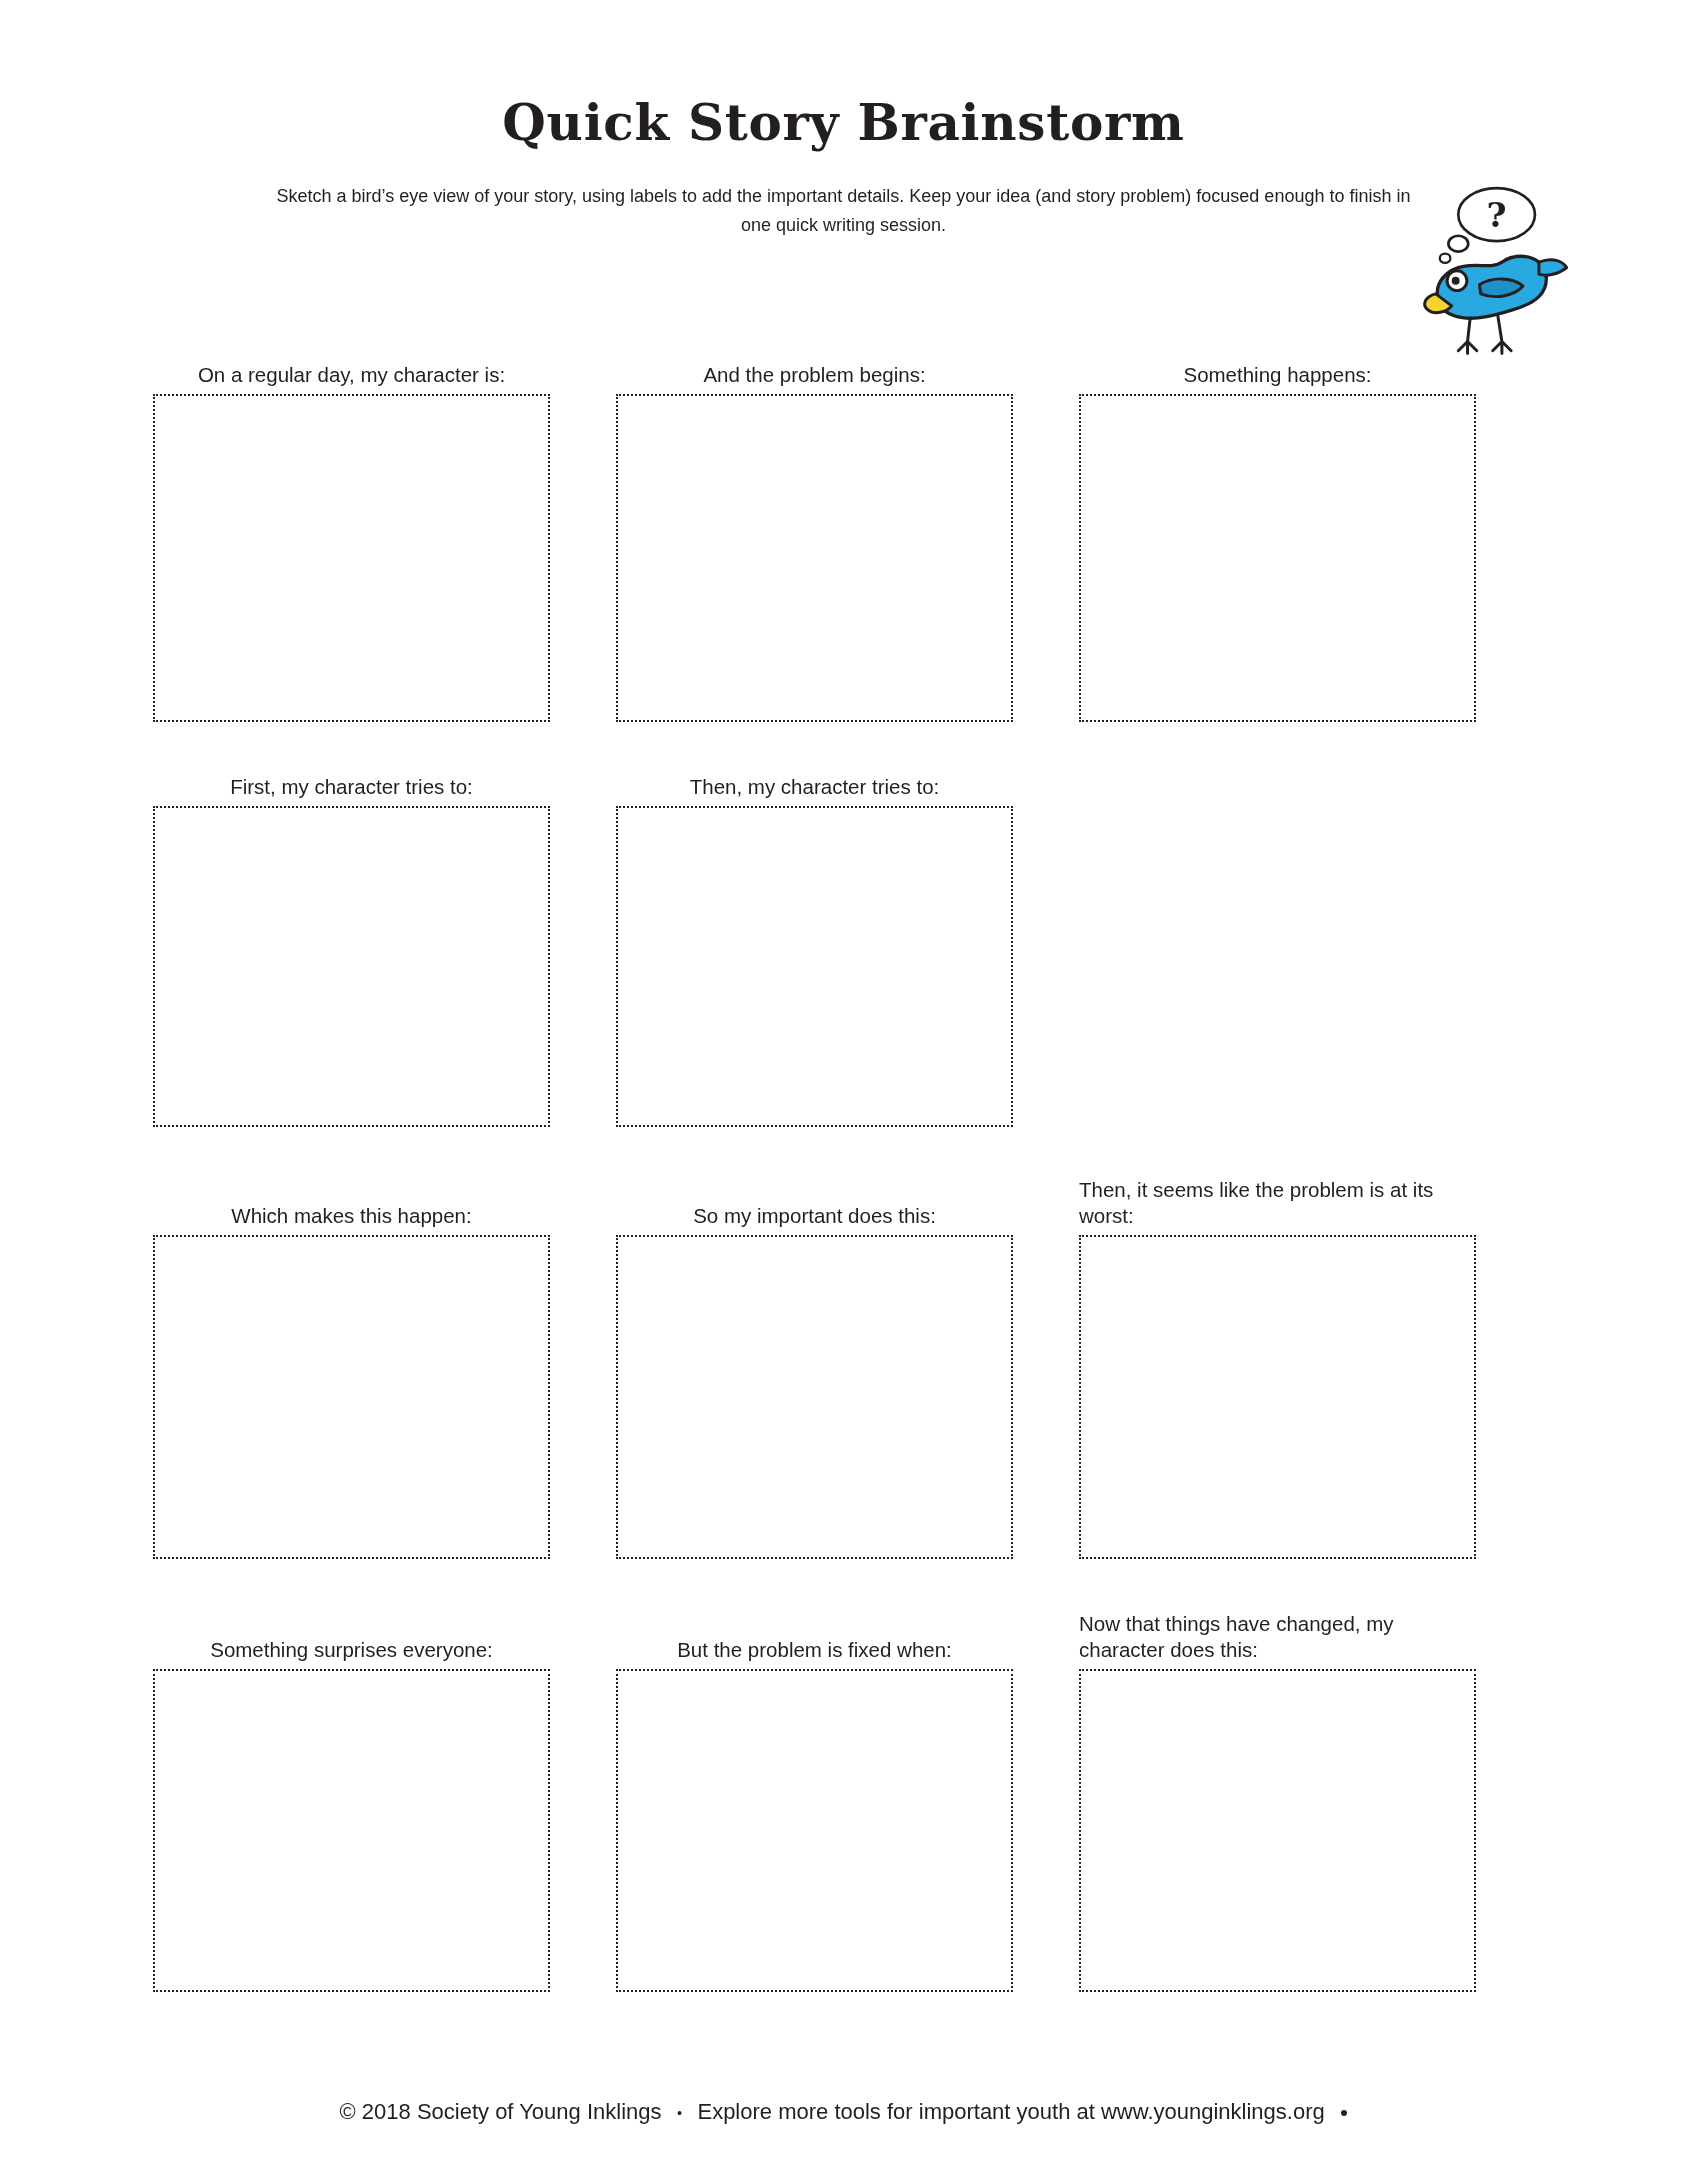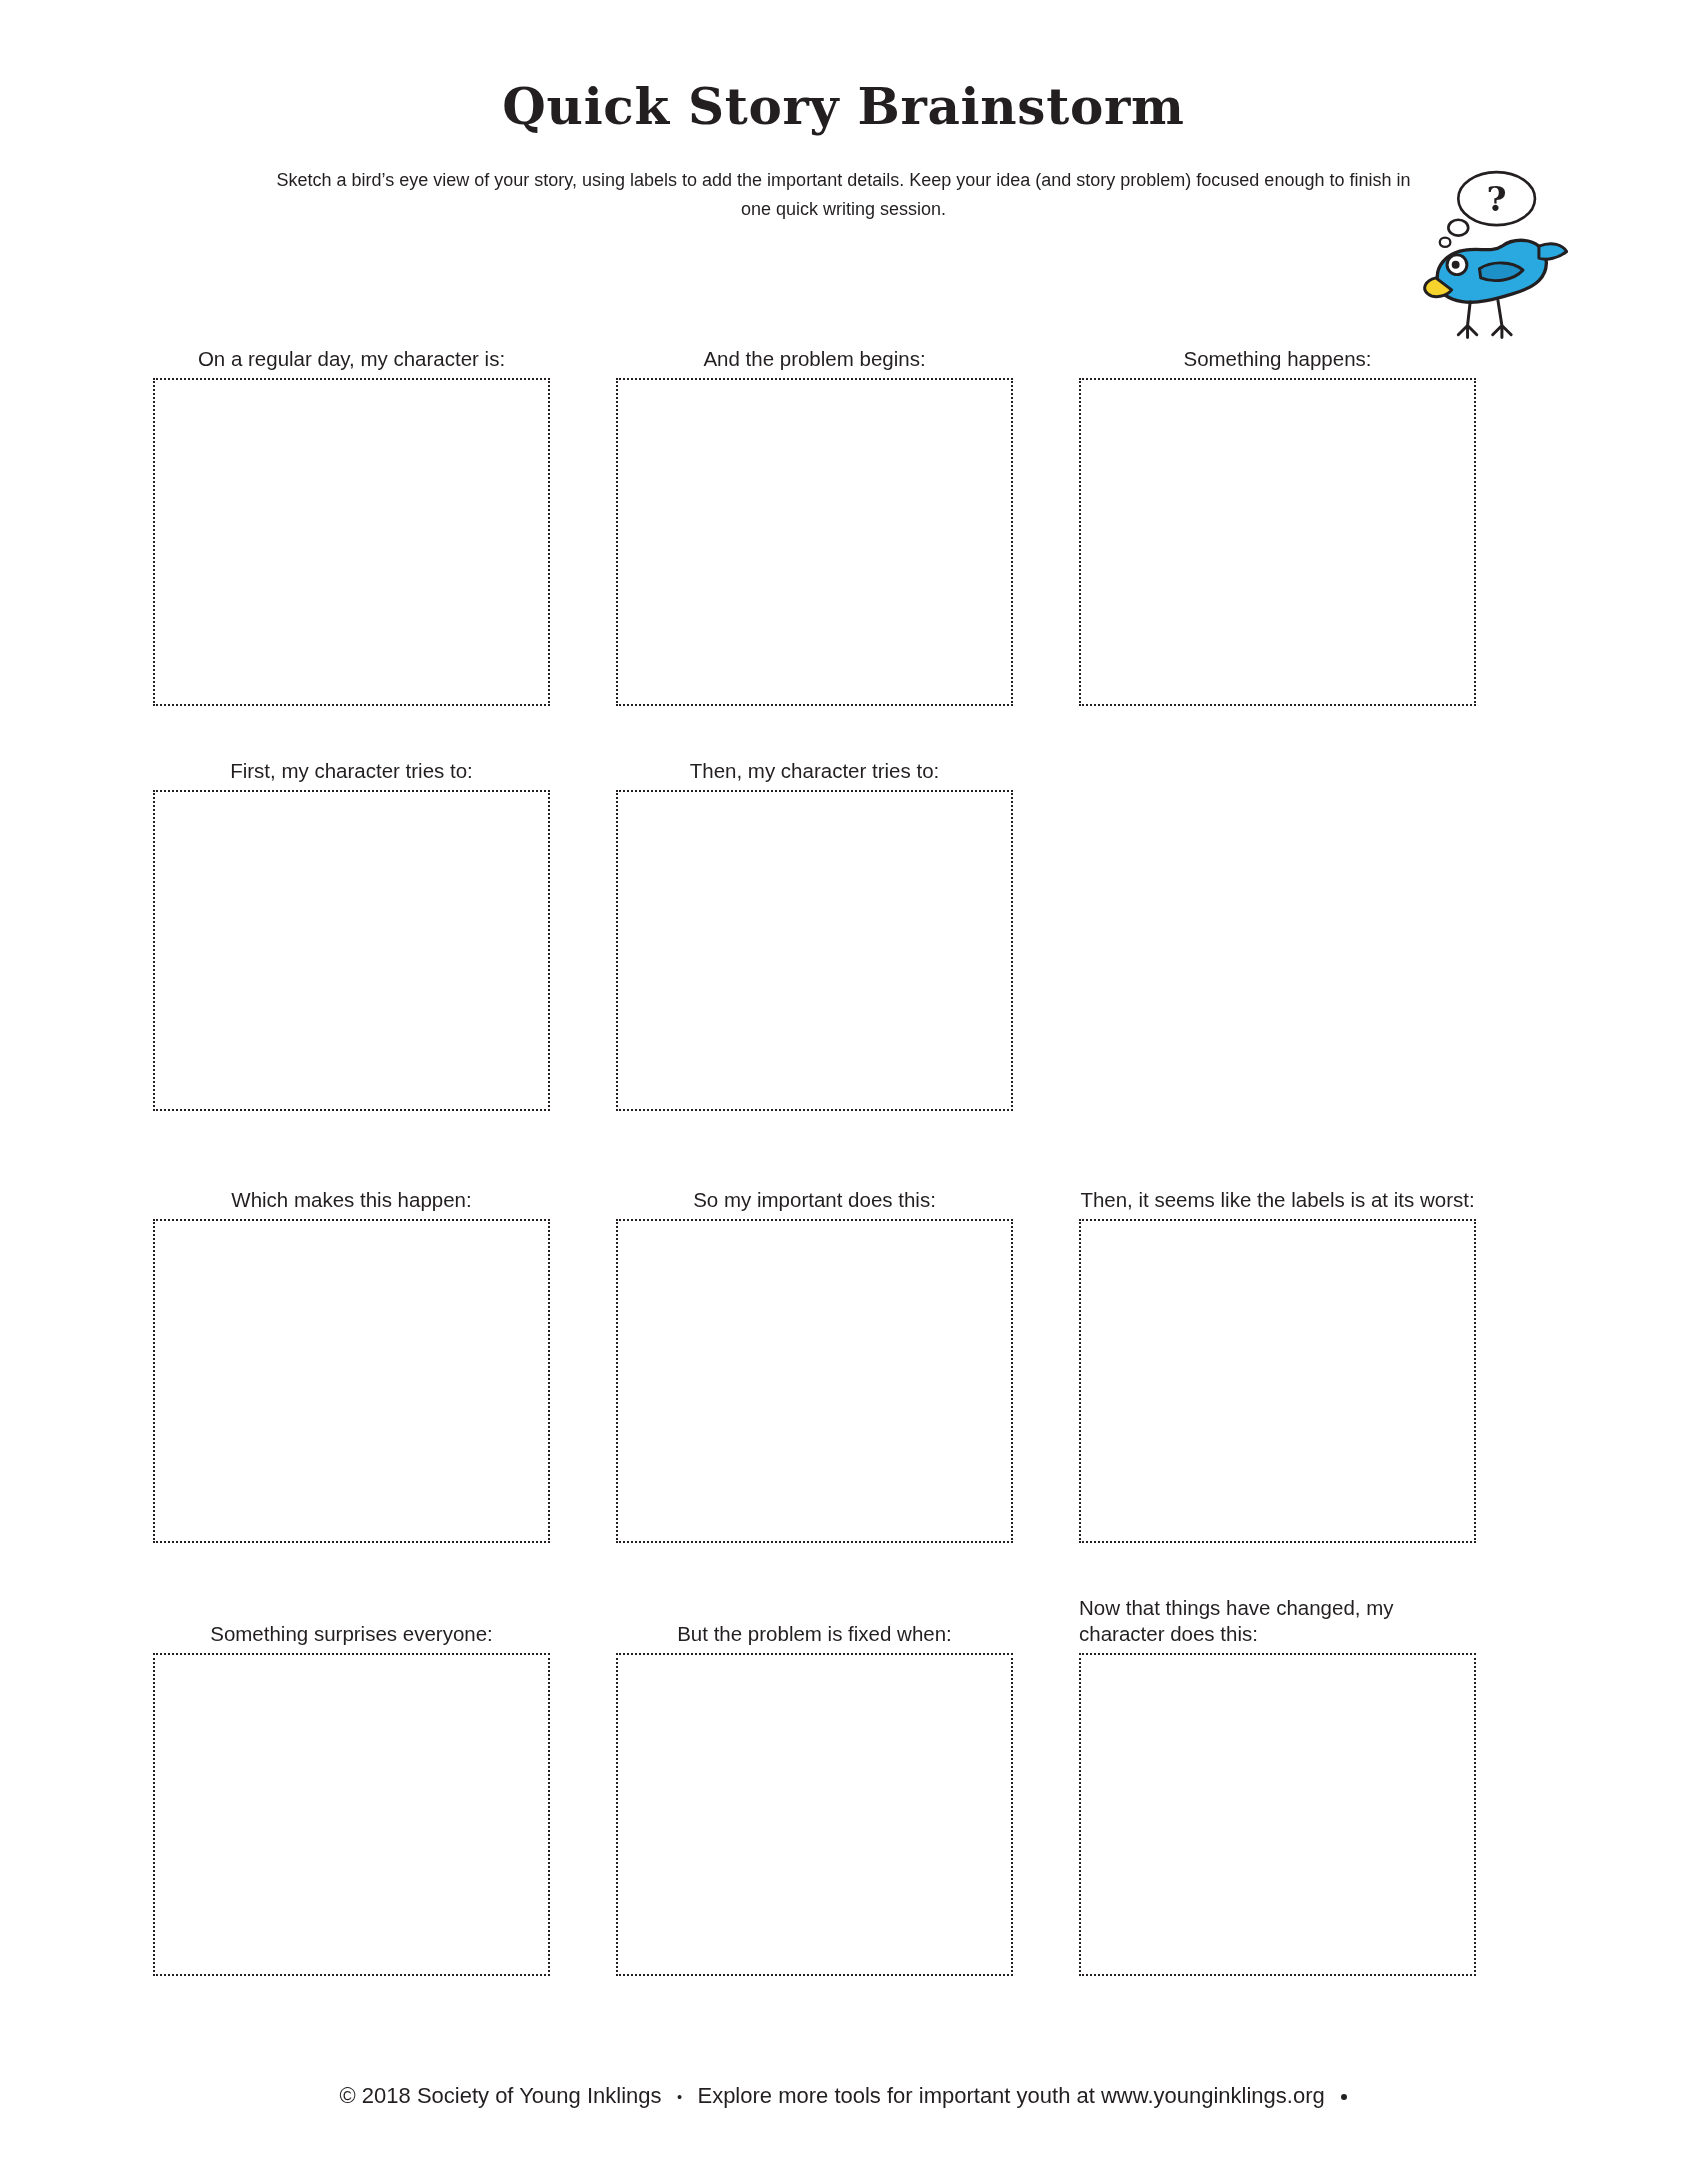--- a/index.html
+++ b/index.html
@@ -12,20 +12,21 @@
     height: 2183px;
     font-family: "Liberation Sans", sans-serif;
     color: #231f20;
     position: relative;
     overflow: hidden;
   }
   .page {
     position: absolute;
     inset: 0;
     padding: 8px;
+    margin-top: 16px;
   }
 
   
   .title {
     text-align: center;
     font-family: "DejaVu Serif", serif;
     font-weight: bold;
     font-size: 50px;
     letter-spacing: 0.7px;
     margin: 0;
@@ -203,21 +204,21 @@
     <div class="row r3">
       <div class="cell">
         <div class="cell-label lbl-tall">Which makes this happen:</div>
         <div class="cell-box"></div>
       </div>
       <div class="cell">
         <div class="cell-label lbl-tall">So my important does this:</div>
         <div class="cell-box"></div>
       </div>
       <div class="cell">
-        <div class="cell-label lbl-tall">Then, it seems like the labels is at its worst:</div>
+        <div class="cell-label lbl-tall">Then, it seems like the problem is at its worst:</div>
         <div class="cell-box"></div>
       </div>
     </div>
 
     <div class="row-gap-3"></div>
 
     <div class="row r4">
       <div class="cell">
         <div class="cell-label lbl-tall">Something surprises everyone:</div>
         <div class="cell-box"></div>

